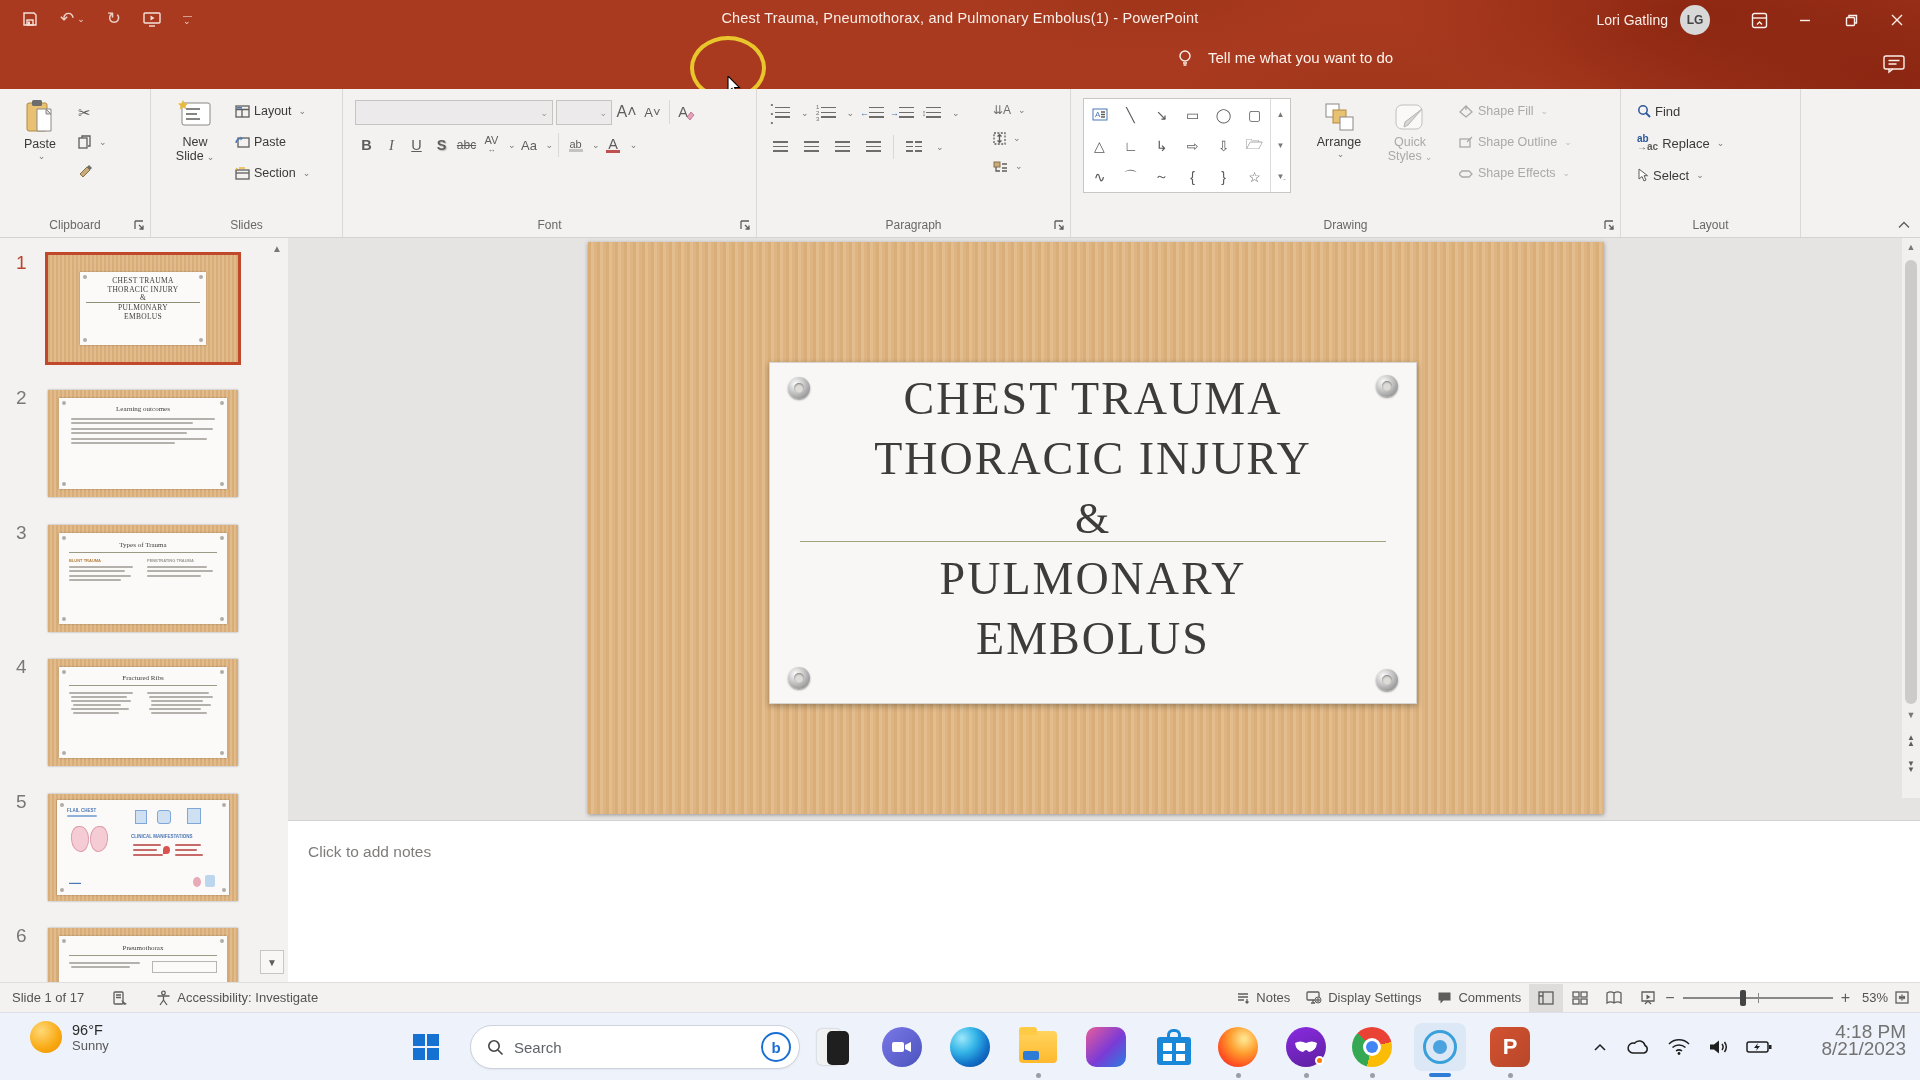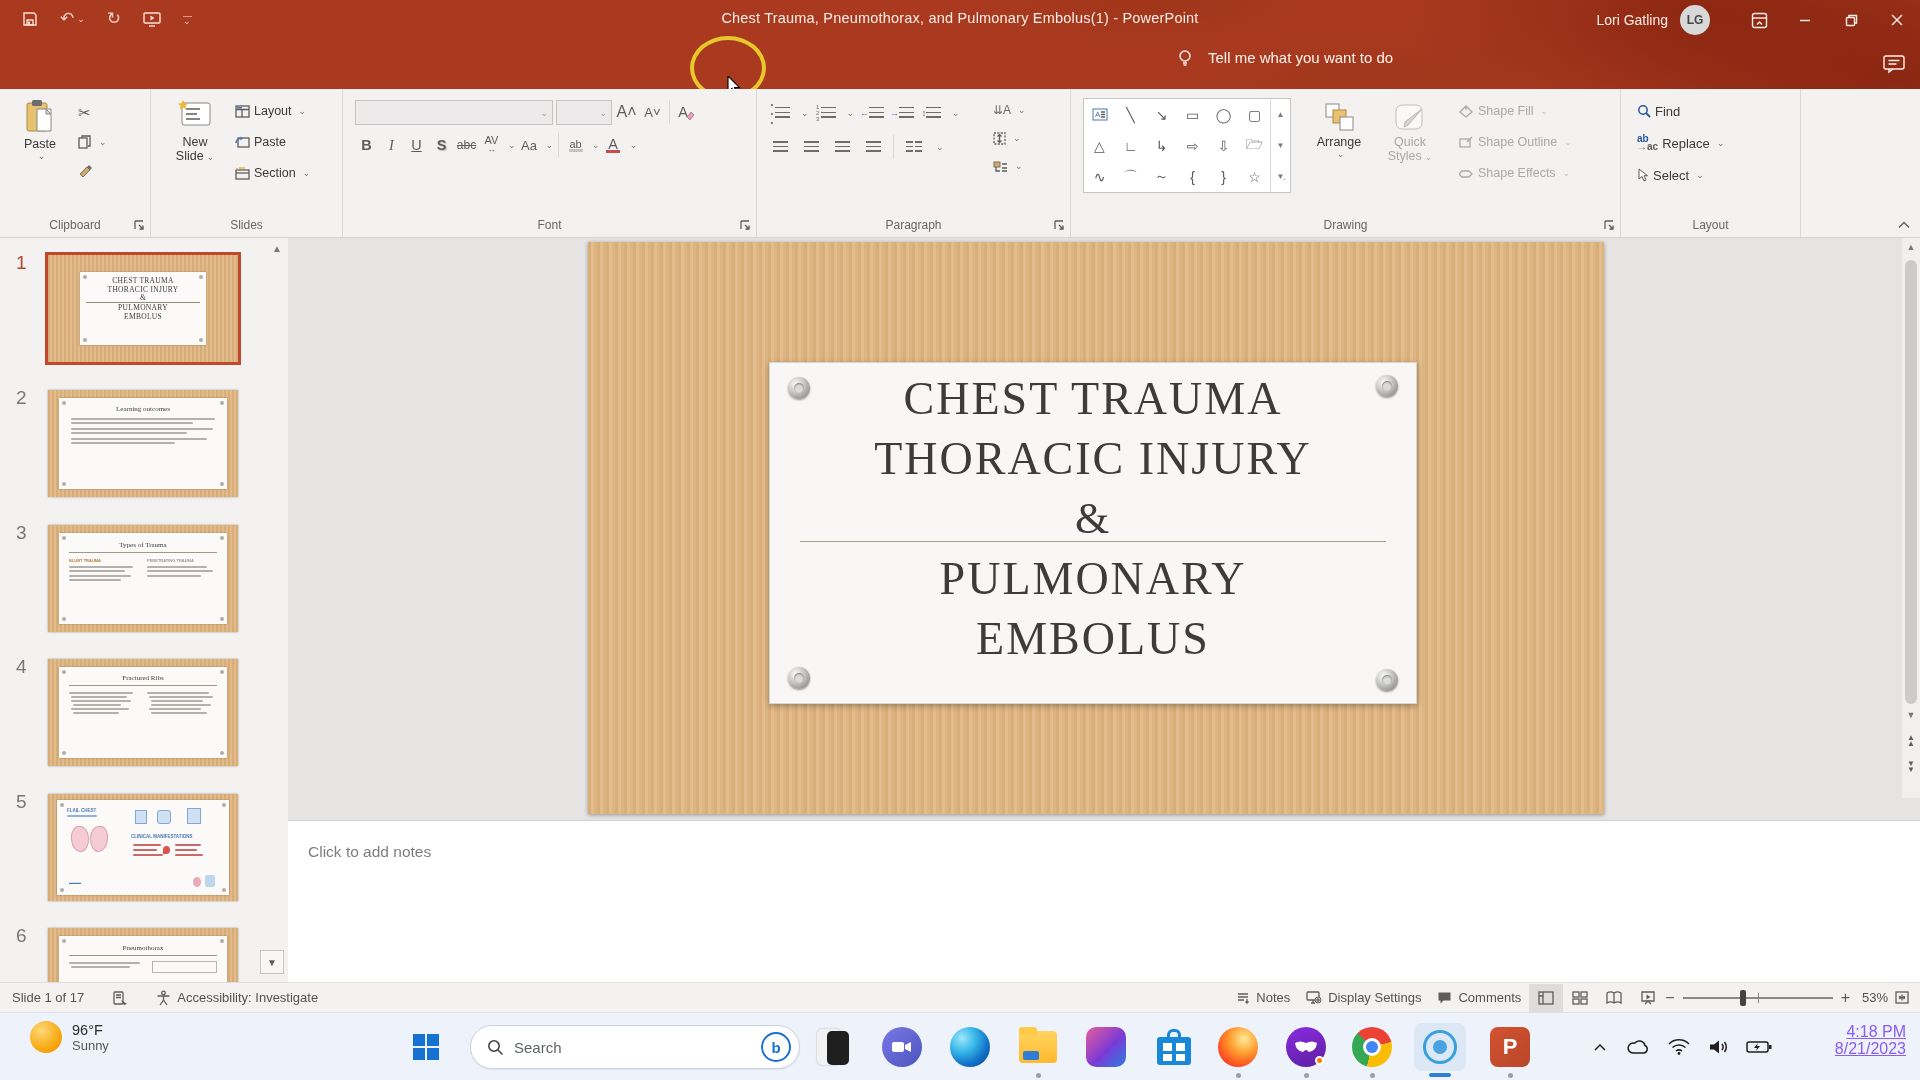--- a/index.html
+++ b/index.html
@@ -114,21 +114,21 @@
   .wtemp{font-size:14.5px;color:#2b2b2b;}
   .wcond{font-size:13px;color:#5a5a5a;}
   .tk-icon{position:absolute;top:12px;width:44px;height:44px;display:flex;align-items:center;justify-content:center;}
   .searchpill{position:absolute;left:470px;top:12px;width:330px;height:44px;border-radius:22px;background:#fff;border:1px solid #ccd2de;display:flex;align-items:center;padding:0 8px 0 16px;box-shadow:0 1px 2px rgba(0,0,0,.06);}
   .searchtxt{font-size:15px;color:#5f6368;margin-left:10px;flex:1;}
   .bing{width:30px;height:30px;border-radius:50%;background:#fff;border:2px solid #1a6fd4;display:flex;align-items:center;justify-content:center;color:#1a6fd4;font-weight:bold;font-size:15px;}
   .rundot{position:absolute;top:60px;width:5px;height:5px;border-radius:50%;background:#9aa0a6;}
   .activepill{position:absolute;top:60px;width:22px;height:4px;border-radius:2px;background:#2f7cd6;}
   .appbase{width:40px;height:40px;border-radius:9px;}
   .tray{position:absolute;top:12px;display:flex;align-items:center;gap:8px;height:44px;}
-  .clock{position:absolute;right:14px;top:10px;text-align:right;font-size:16px;color:#8b5cf6;line-height:17px;text-decoration:underline;}
+  .clock{position:absolute;right:14px;top:10px;text-align:right;font-size:19px;color:#737373;line-height:17px;}
 
   svg{display:block;}
   .wt{stroke:#fdf0ea;fill:none;stroke-width:1.4;}
   .gy{stroke:#5f5d5b;fill:none;stroke-width:1.3;}
   .dk{stroke:#1f1f1f;fill:none;stroke-width:1.5;}
 </style>
 </head>
 <body>
 
 <div id="app">

